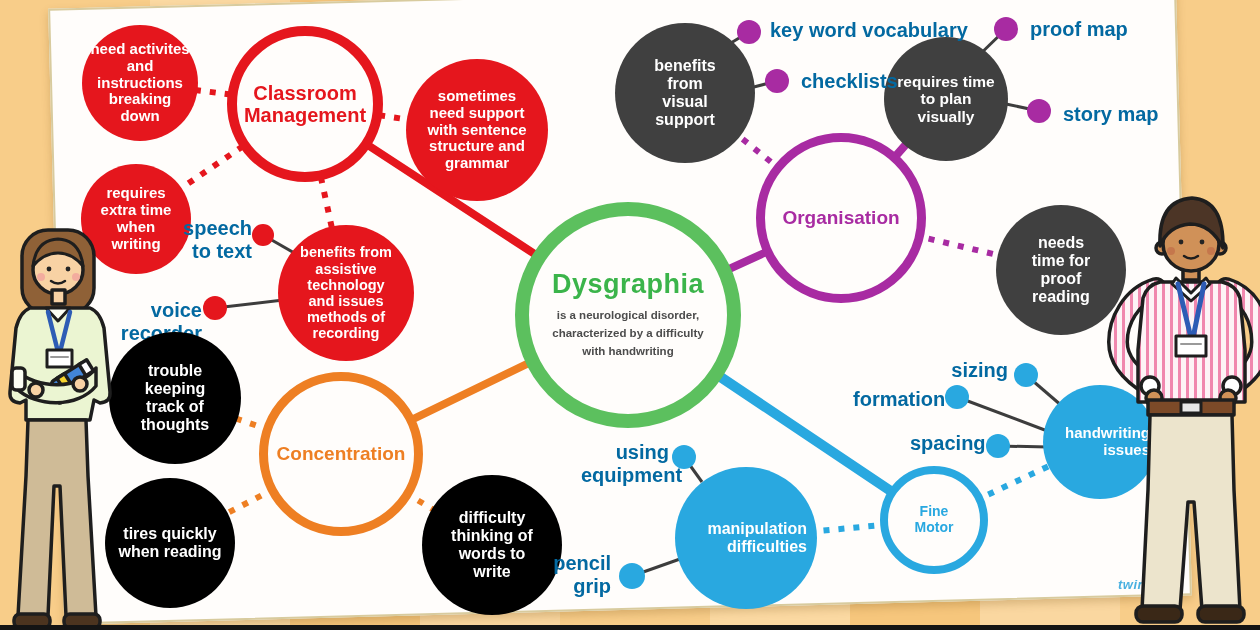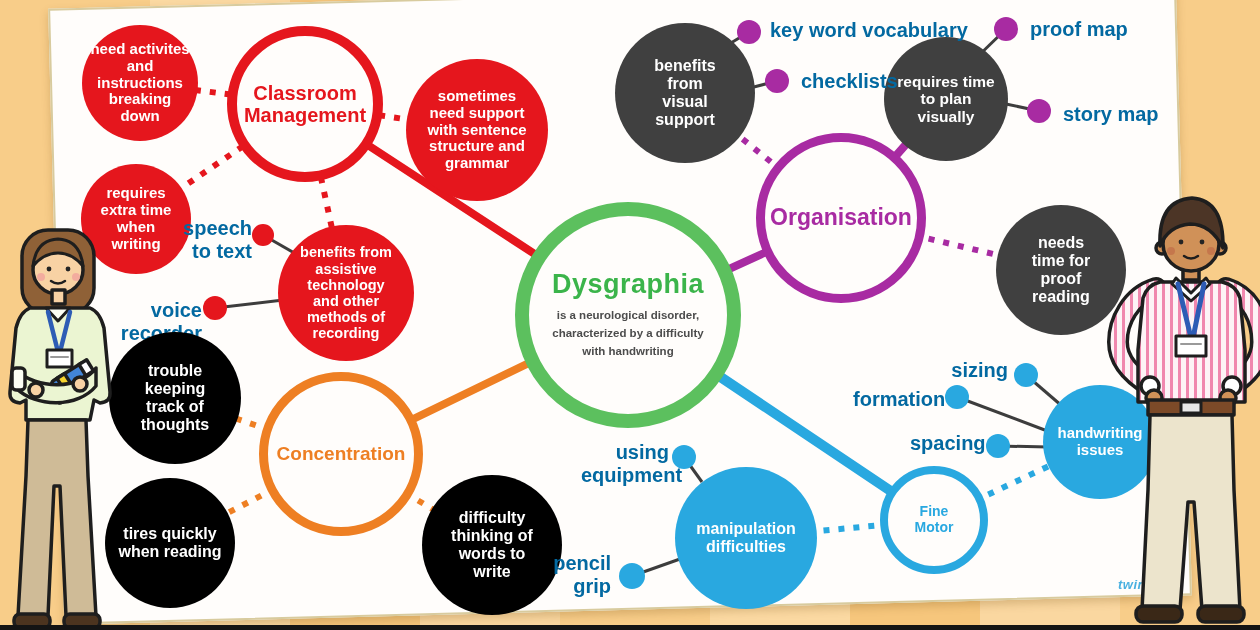--- a/index.html
+++ b/index.html
@@ -21,21 +21,21 @@
   svg.connectors{position:absolute;left:0;top:0;z-index:2;}
   .bubble{
     position:absolute;border-radius:50%;display:flex;align-items:center;justify-content:center;
     text-align:center;font-weight:bold;z-index:3;box-sizing:border-box;line-height:1.12;
   }
   .bubble .bt{display:inline-block;}
   .fill{color:#fff;}
   .fill.red{background:#e5161d;}
   .fill.purple{background:#404040;}
   .fill.orange{background:#000000;}
-  .fill.blue{background:#29a8e0;}
+  .fill.blue{background:#29a8e0;text-align:right;}
   .ring{background:#fffdfb;border-style:solid;}
   .ring.red{border-color:#e5161d;color:#e5161d;}
   .ring.purple{border-color:#a82ba2;color:#a82ba2;}
   .ring.orange{border-color:#ee7f23;color:#ee7f23;}
   .ring.blue{border-color:#29a8e0;color:#29a8e0;}
   .ring.green{border-color:#5cc05e;}
   .center-title{font-size:27px;font-weight:bold;color:#3bb44a;letter-spacing:.5px;}
   .center-sub{font-size:11.5px;color:#4c4c4c;font-weight:bold;max-width:158px;margin:8px auto 0;line-height:1.55;}
   .tag{
     position:absolute;z-index:3;color:#0369a1;font-weight:bold;font-size:20px;line-height:1.15;
@@ -109,26 +109,26 @@
 <div class="bubble fill red" style="left:82px;top:25px;width:116px;height:116px;font-size:15px;">
   <span class="bt" style="max-width:100px">need activites and instructions breaking down</span>
 </div>
 <div class="bubble fill red" style="left:81px;top:164px;width:110px;height:110px;font-size:15px;">
   <span class="bt" style="max-width:86px">requires extra time when writing</span>
 </div>
 <div class="bubble fill red" style="left:406px;top:59px;width:142px;height:142px;font-size:15px;">
   <span class="bt" style="max-width:112px">sometimes need support with sentence structure and grammar</span>
 </div>
 <div class="bubble fill red" style="left:278px;top:225px;width:136px;height:136px;font-size:14.5px;">
-  <span class="bt" style="max-width:106px">benefits from assistive technology and other methods of recording</span>
+  <span class="bt" style="max-width:106px">benefits from assistive technology and issues methods of recording</span>
 </div>
 <div class="tag r" style="left:182px;top:217px;width:70px;">speech to text</div>
 <div class="tag r" style="left:86px;top:299px;width:116px;">voice recorder</div>
 
-<div class="bubble ring purple" style="left:756px;top:133px;width:170px;height:170px;border-width:9px;font-size:23px;">
+<div class="bubble ring purple" style="left:756px;top:133px;width:170px;height:170px;border-width:9px;font-size:19px;">
   <span class="bt">Organisation</span>
 </div>
 <div class="bubble fill purple" style="left:615px;top:23px;width:140px;height:140px;font-size:16px;">
   <span class="bt" style="max-width:70px">benefits from visual support</span>
 </div>
 <div class="bubble fill purple" style="left:884px;top:37px;width:124px;height:124px;font-size:15.5px;">
   <span class="bt" style="max-width:100px">requires time to plan visually</span>
 </div>
 <div class="bubble fill purple" style="left:996px;top:205px;width:130px;height:130px;font-size:16px;">
   <span class="bt" style="max-width:66px">needs time for proof reading</span>

